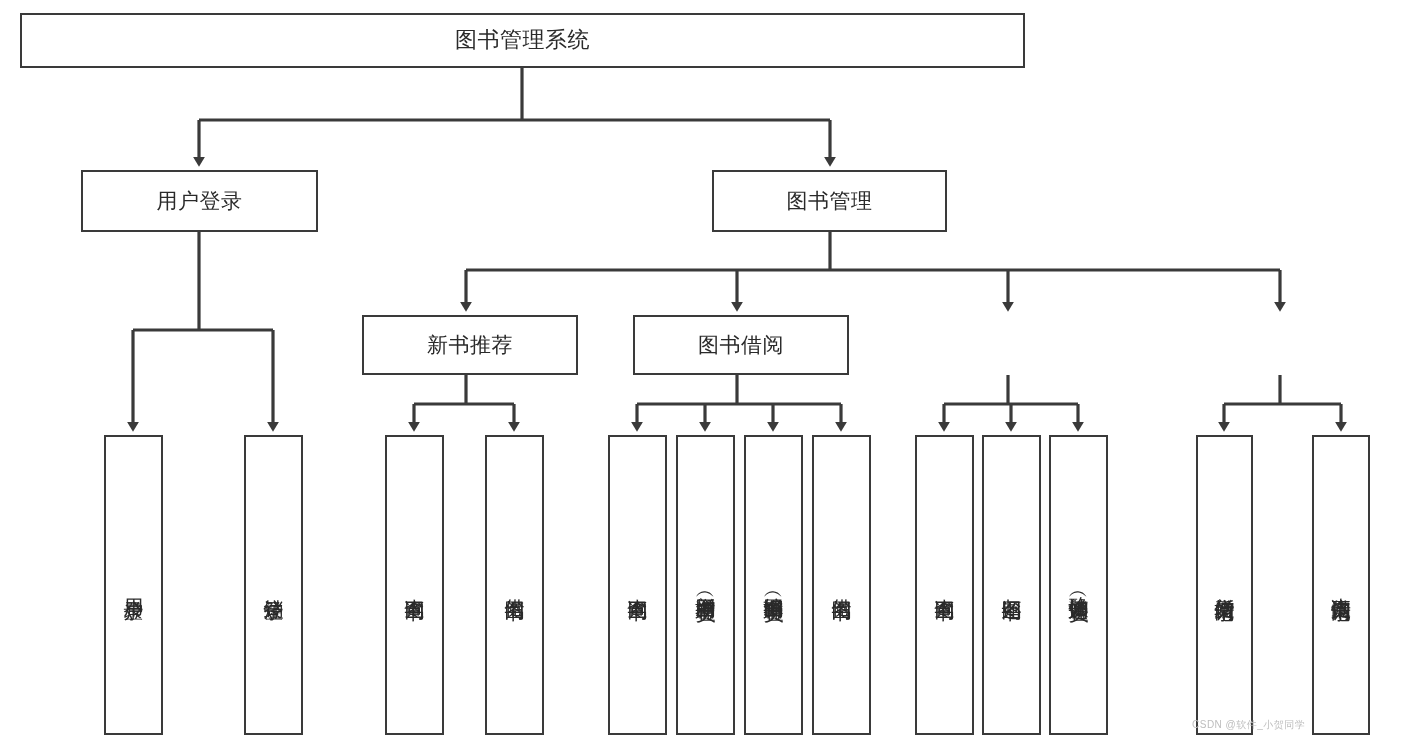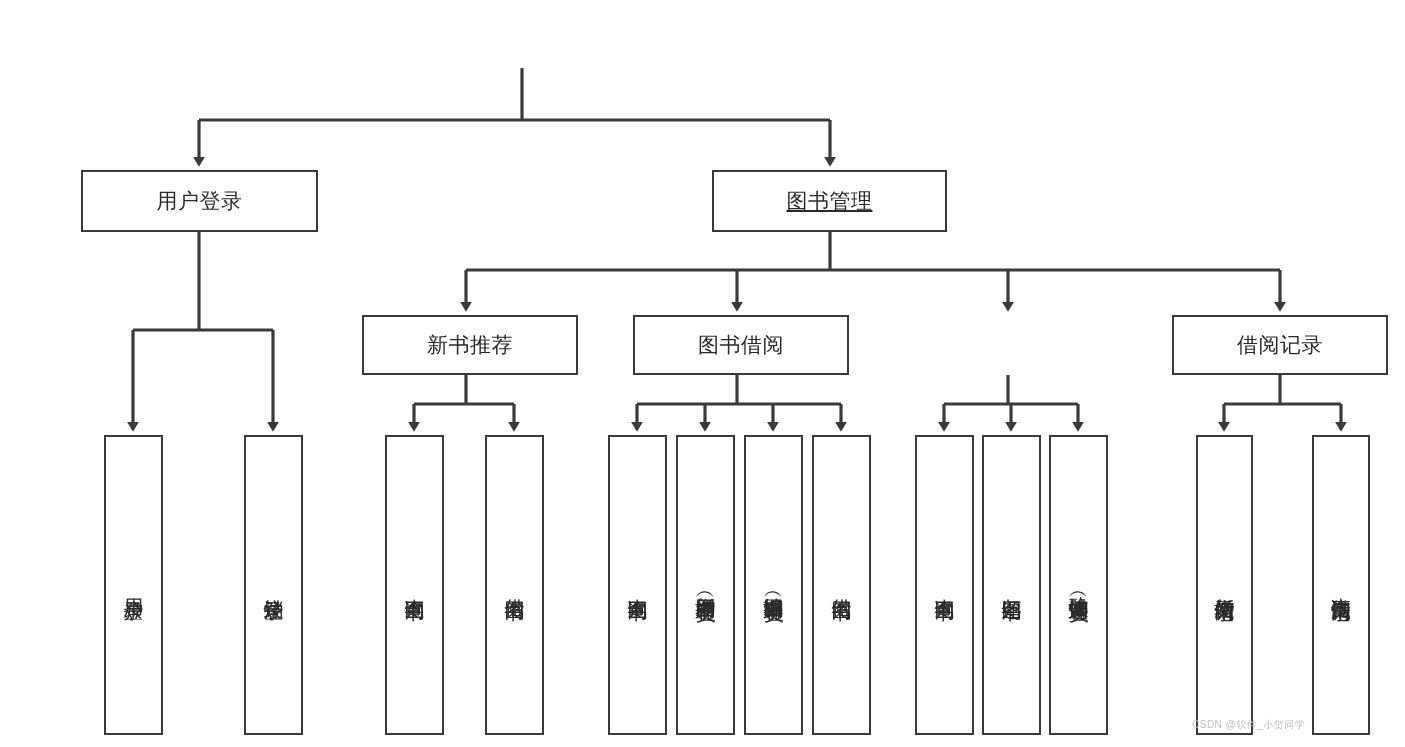--- a/index.html
+++ b/index.html
@@ -137,37 +137,37 @@
     </g>
 
     <g stroke="#3a3a3a" stroke-width="3.2" fill="none">
       <path d="M1280,375 L1280,404"></path>
       <path d="M1224,404 L1341,404"></path>
       <path d="M1224,404 L1224,423" marker-end="url(#arrow)"></path>
       <path d="M1341,404 L1341,423" marker-end="url(#arrow)"></path>
     </g>
   </svg>
 
+  <div class="node-box title-box" style="left:20px; top:13px; width:1005px; height:55px;">
+    <span class="label-h">图书管理系统</span>
+  </div>
 
   <div class="node-box" style="left:81px; top:170px; width:237px; height:62px;">
     <span class="label-h">用户登录</span>
   </div>
-  <div class="node-box" style="left:712px; top:170px; width:235px; height:62px;text-decoration:underline;">
+  <div class="node-box" style="left:712px; top:170px; width:235px; height:62px;">
     <span class="label-h">图书管理</span>
   </div>
 
   <div class="node-box" style="left:362px; top:315px; width:216px; height:60px;">
     <span class="label-h">新书推荐</span>
   </div>
   <div class="node-box" style="left:633px; top:315px; width:216px; height:60px;">
     <span class="label-h">图书借阅</span>
   </div>
-  <div class="node-box" style="left:1172px; top:315px; width:216px; height:60px;">
-    <span class="label-h">借阅记录</span>
-  </div>
 
   <div class="leaf-box" style="left:104px; top:435px; width:59px; height:300px;">
     <span class="label-v">用户登录</span>
   </div>
   <div class="leaf-box" style="left:244px; top:435px; width:59px; height:300px;">
     <span class="label-v">注销登录</span>
   </div>
   <div class="leaf-box" style="left:385px; top:435px; width:59px; height:300px;">
     <span class="label-v">查询图书</span>
   </div>

